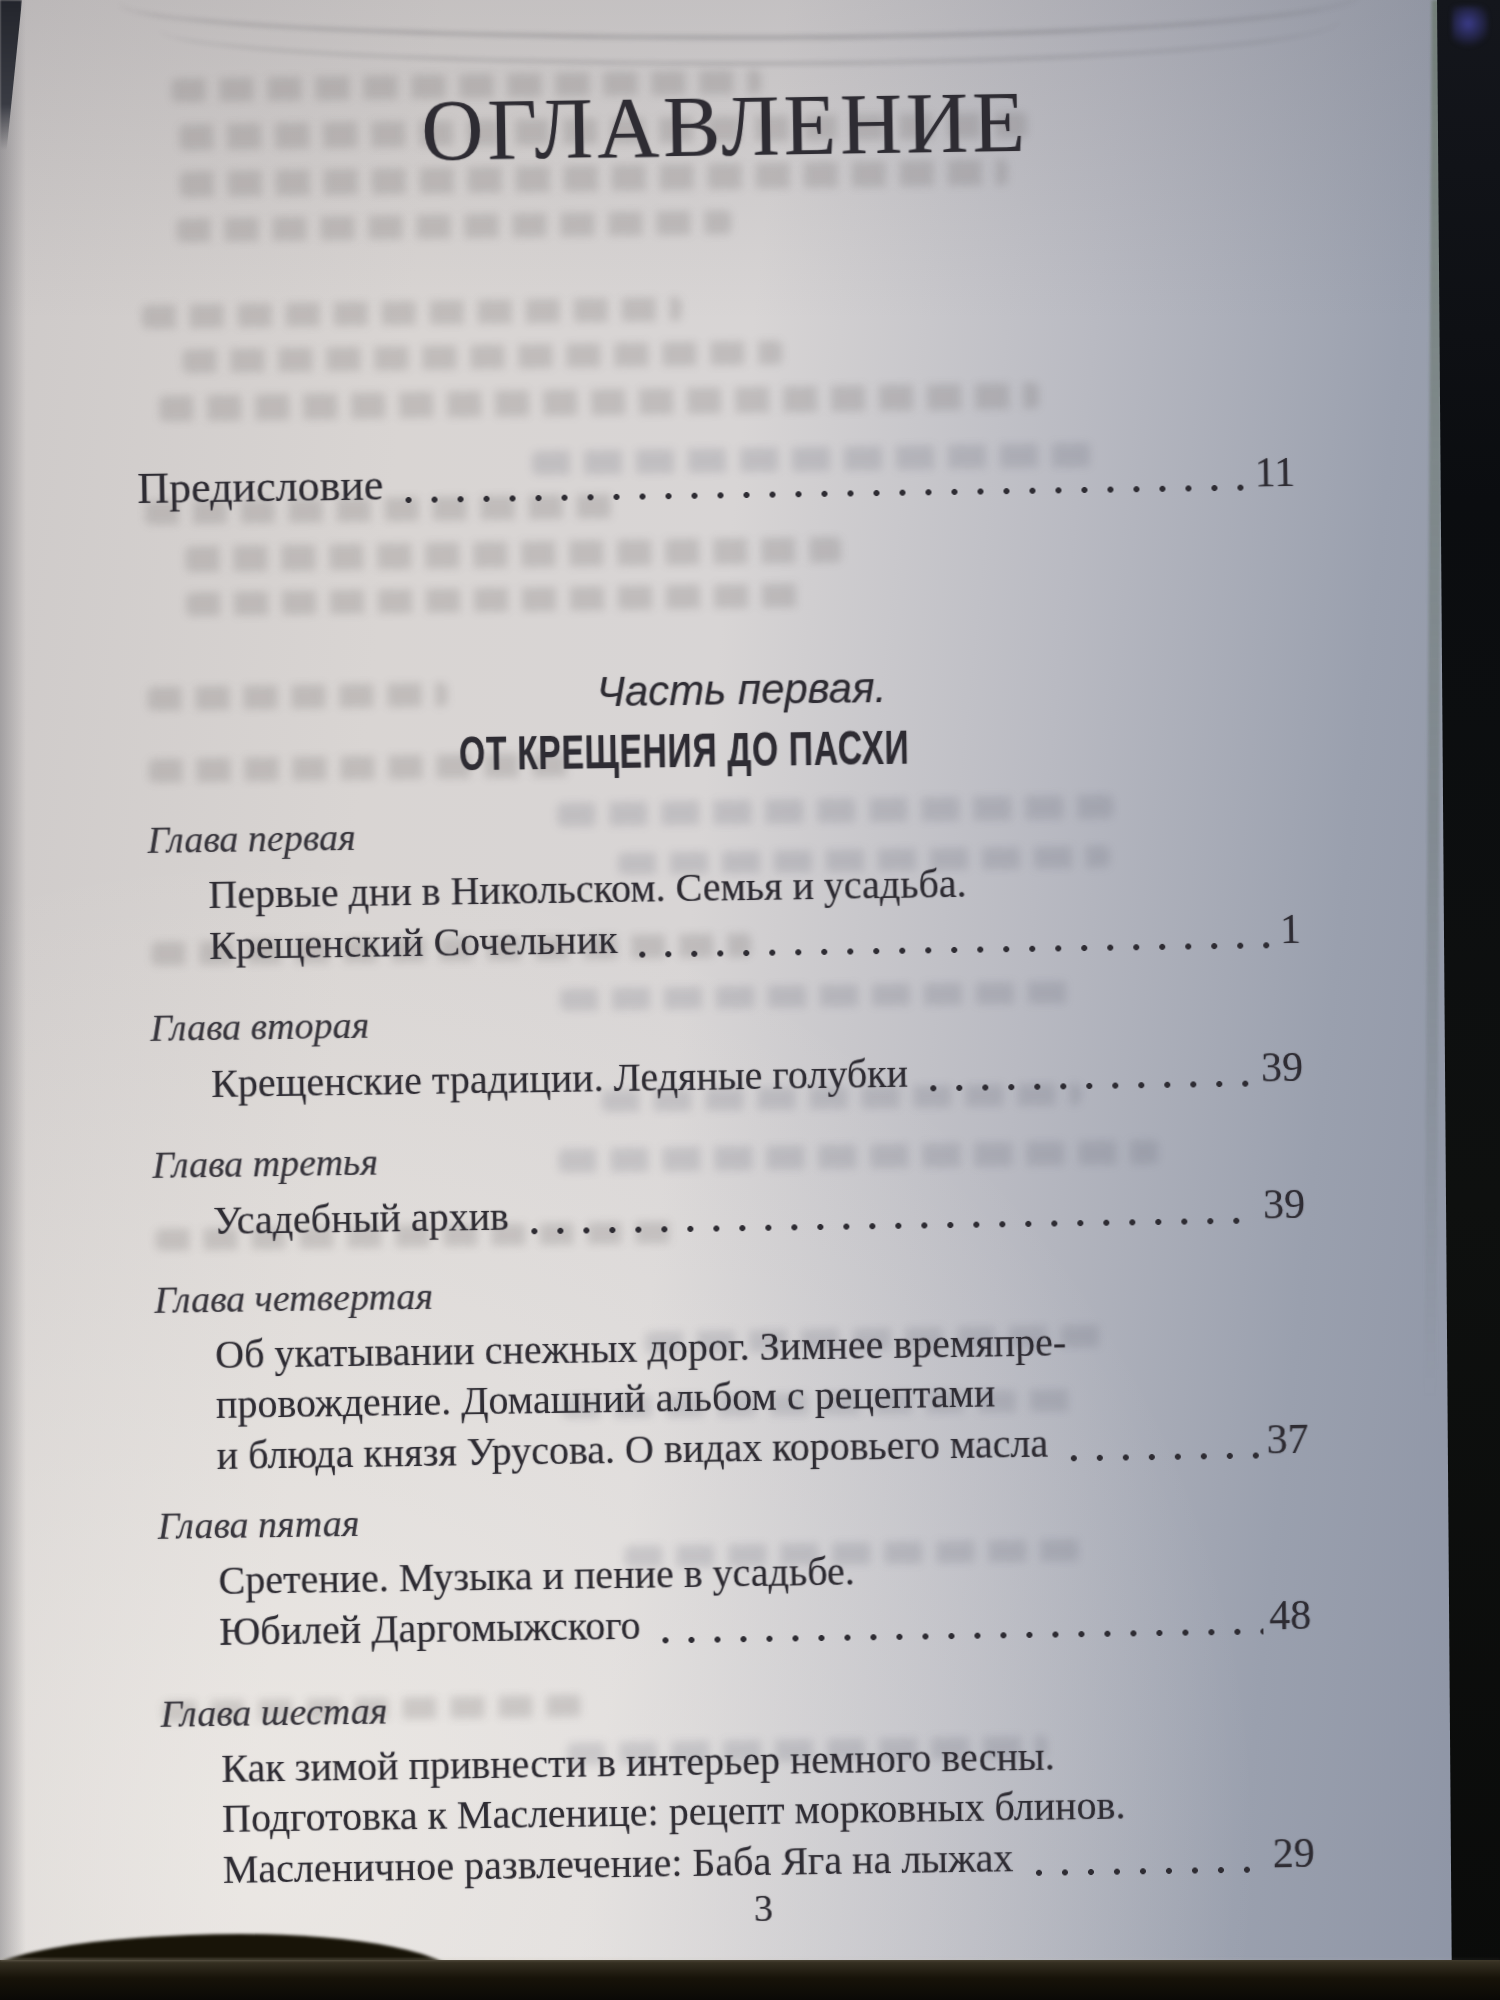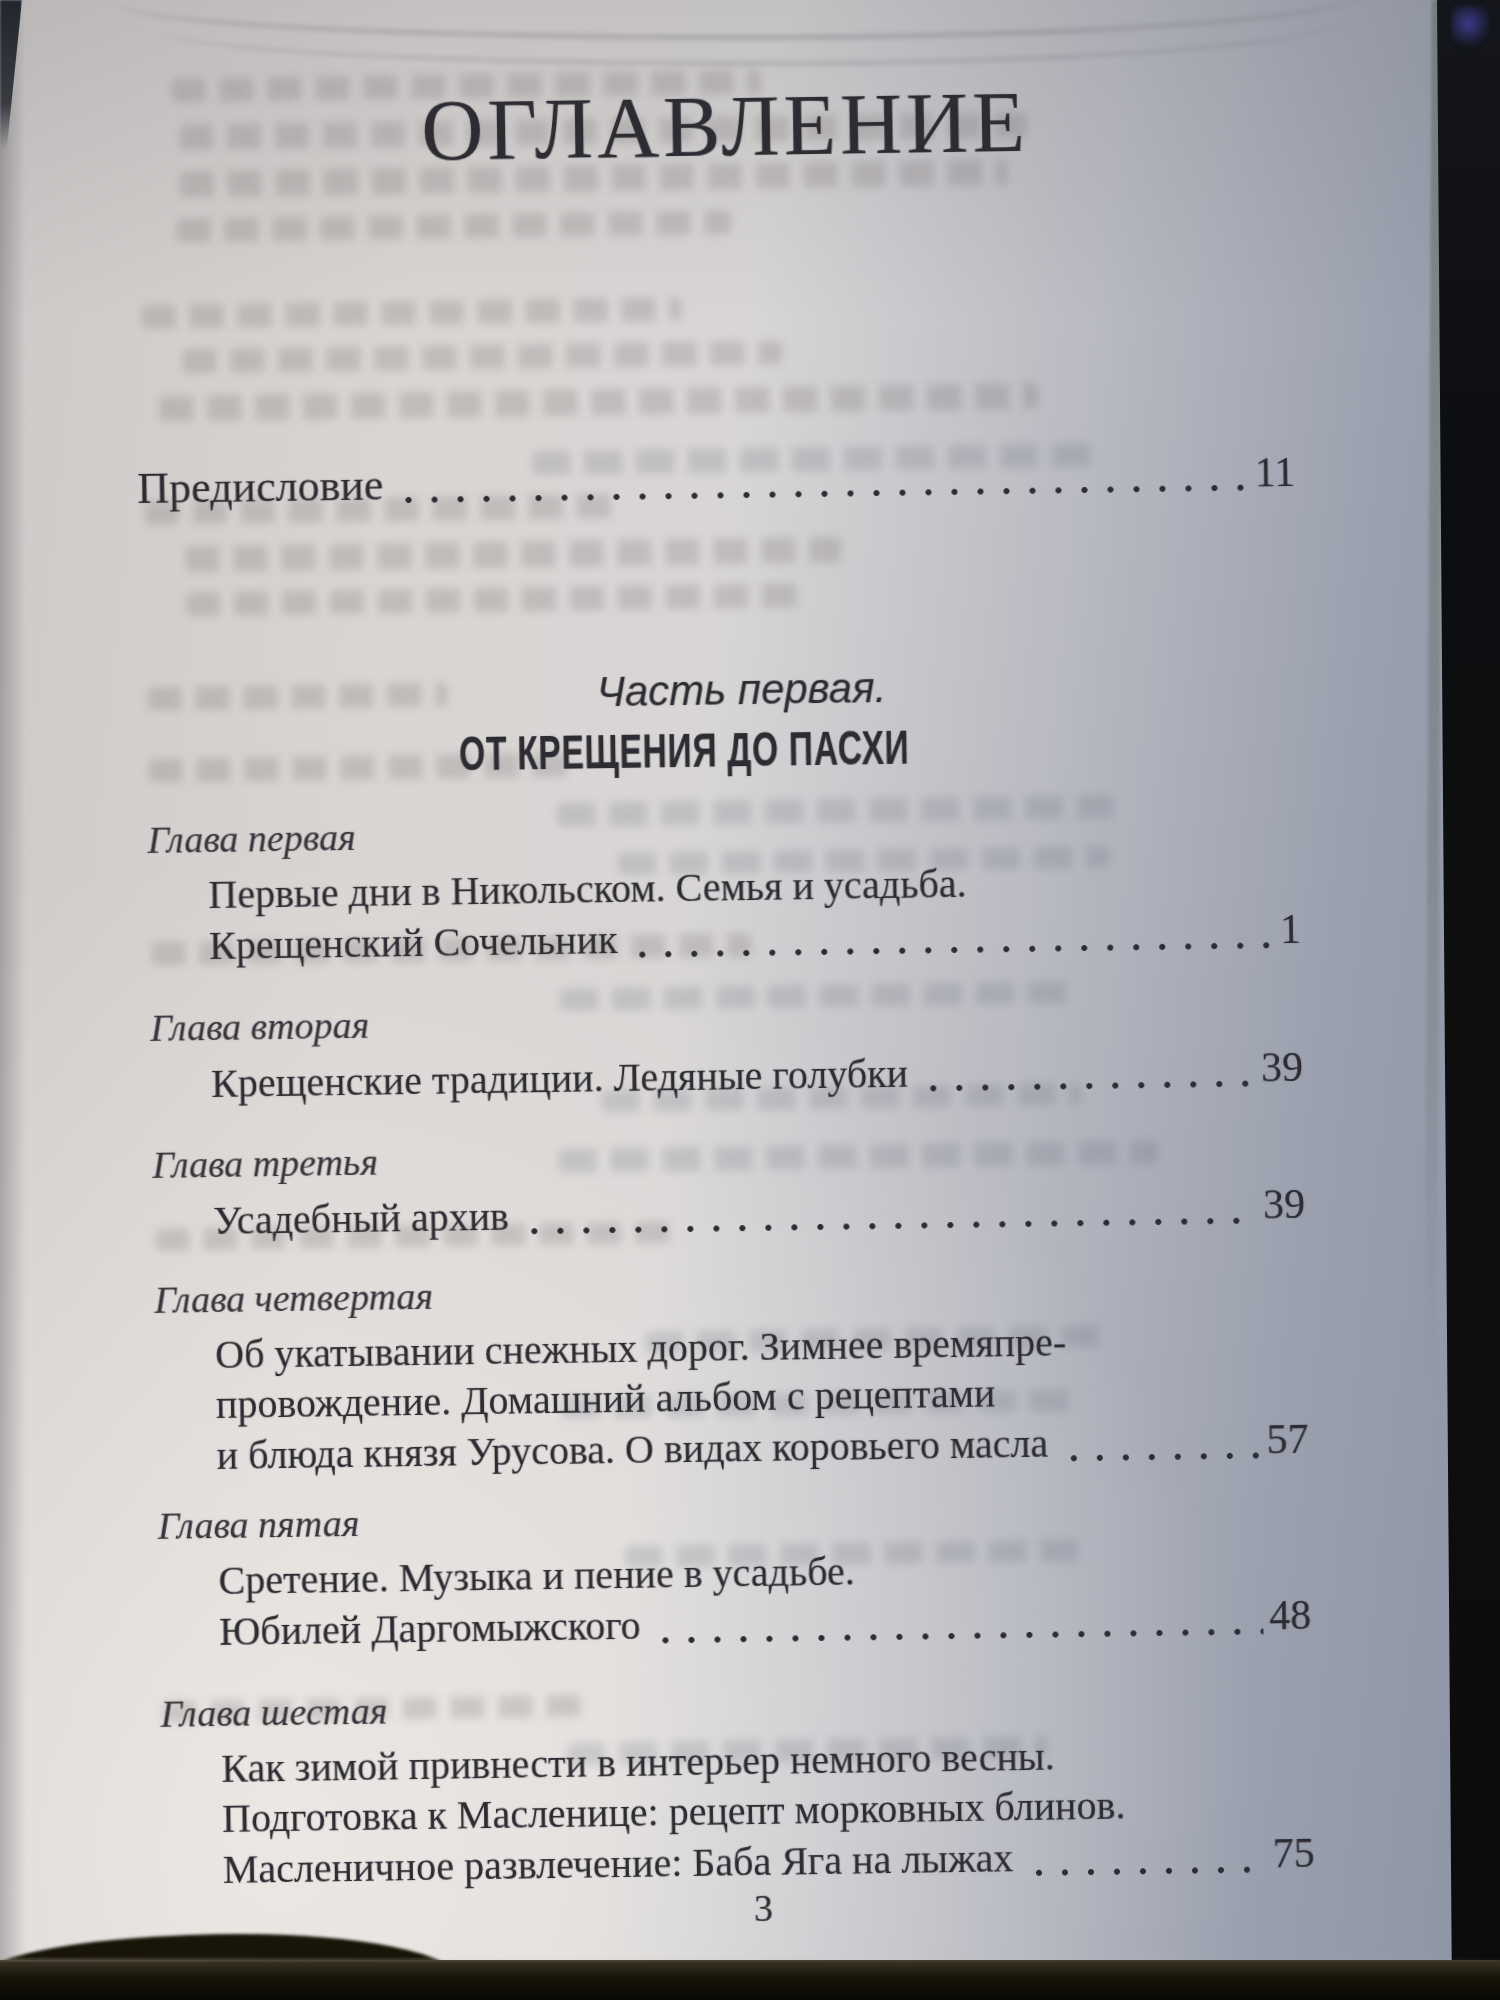--- a/index.html
+++ b/index.html
@@ -200,21 +200,21 @@
           </div>
         </div>
         <div class="chapter" style="top: 1268px;">
           <div class="ch-label">Глава четвертая</div>
           <div class="ch-lines">
             <div class="ch-line"><span>Об укатывании снежных дорог. Зимнее времяпре-</span></div>
             <div class="ch-line"><span>провождение. Домашний альбом с рецептами</span></div>
             <div class="ch-line last">
               <span>и блюда князя Урусова. О видах коровьего масла</span>
               <span class="leader"></span>
-              <span class="pg">57</span>
+              <span class="pg">37</span>
             </div>
           </div>
         </div>
         <div class="chapter" style="top: 1494px;">
           <div class="ch-label">Глава пятая</div>
           <div class="ch-lines">
             <div class="ch-line"><span>Сретение. Музыка и пение в усадьбе.</span></div>
             <div class="ch-line last">
               <span>Юбилей Даргомыжского</span>
               <span class="leader"></span>
@@ -223,21 +223,21 @@
           </div>
         </div>
         <div class="chapter" style="top: 1682px;">
           <div class="ch-label">Глава шестая</div>
           <div class="ch-lines">
             <div class="ch-line"><span>Как зимой привнести в интерьер немного весны.</span></div>
             <div class="ch-line"><span>Подготовка к Масленице: рецепт морковных блинов.</span></div>
             <div class="ch-line last">
               <span>Масленичное развлечение: Баба Яга на лыжах</span>
               <span class="leader"></span>
-              <span class="pg">75</span>
+              <span class="pg">29</span>
             </div>
           </div>
         </div>
       </div>
 
     <div class="folio">3</div>
   </div>
 
   <div class="left-shade"></div>
   <div class="edge-left"></div>

